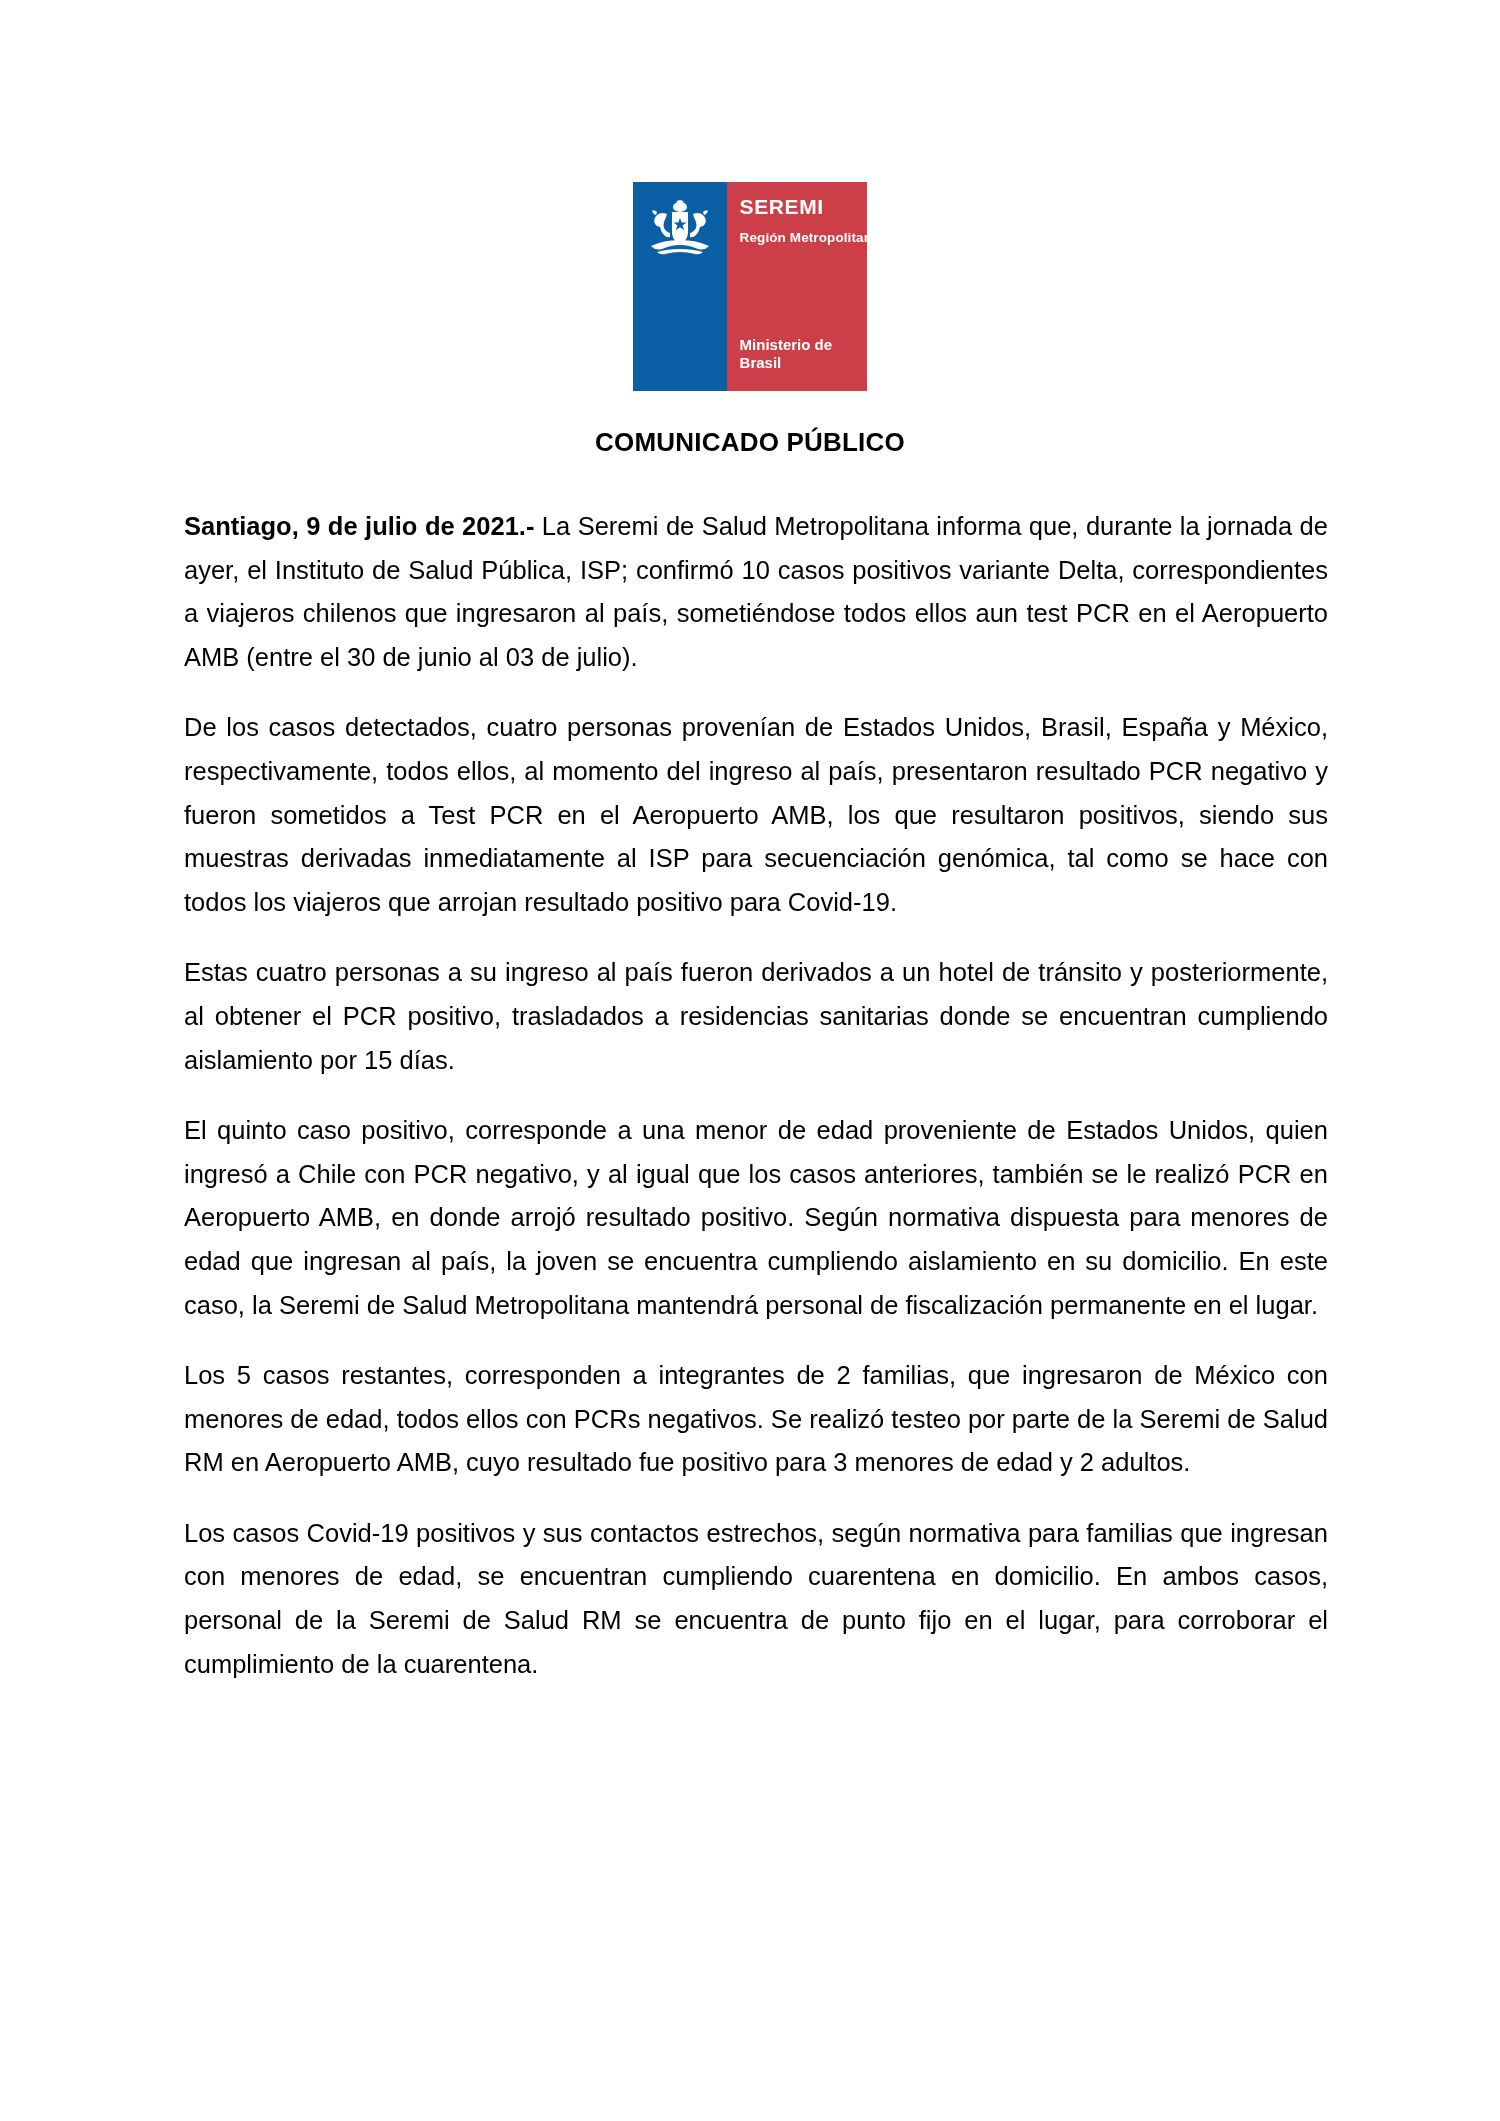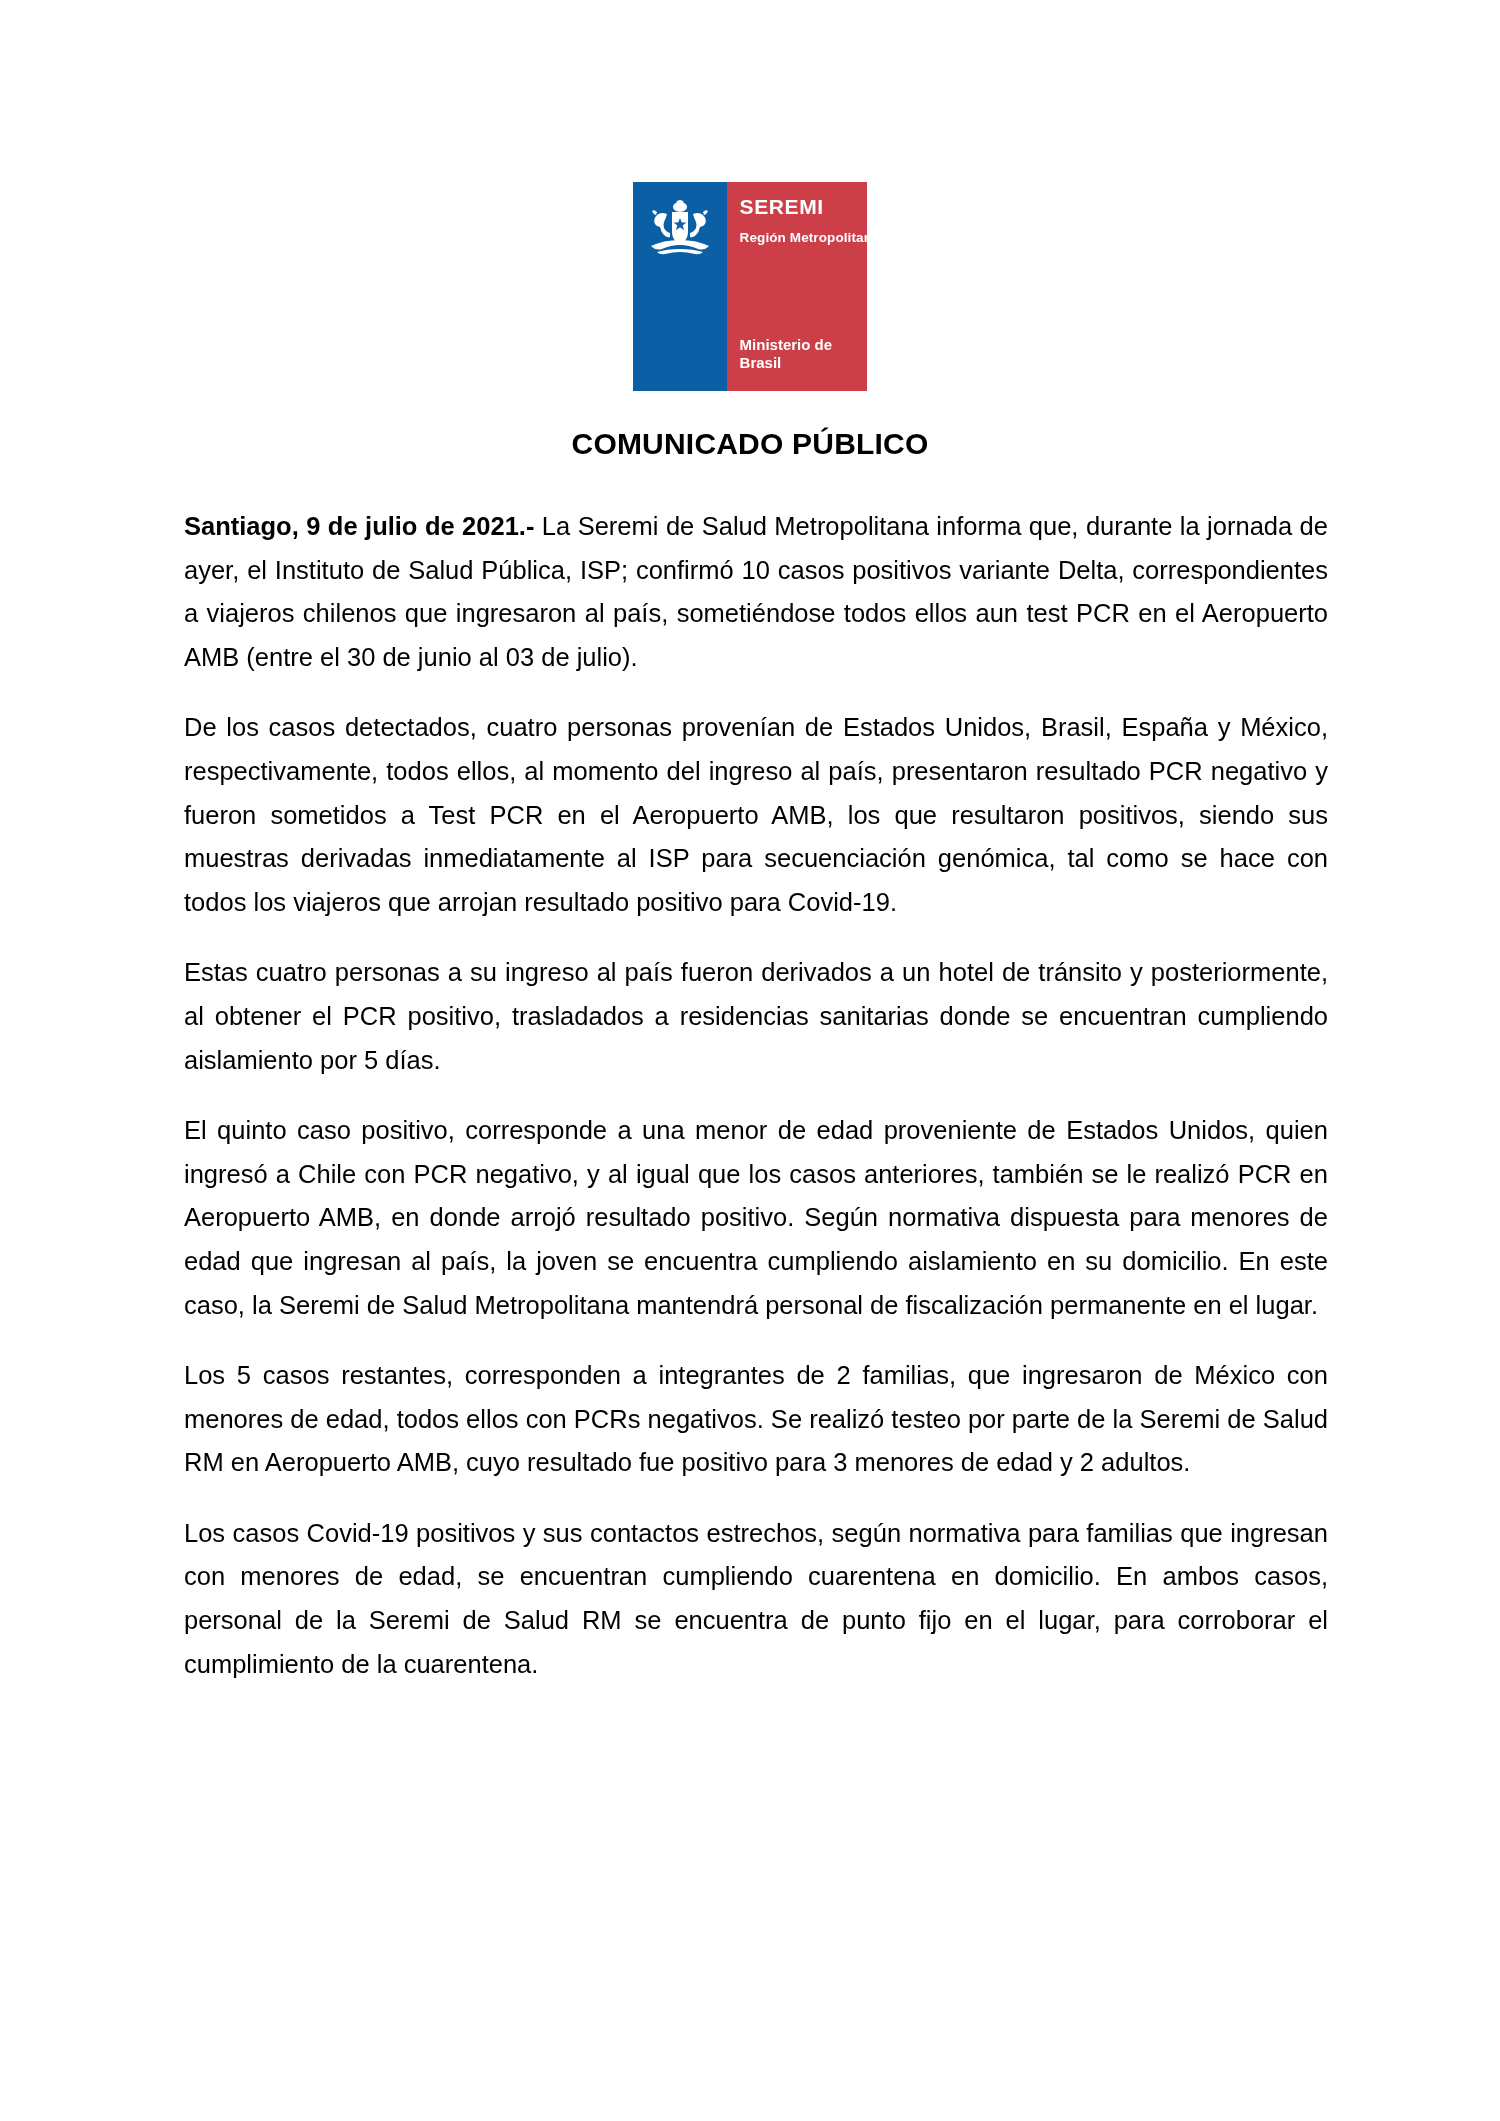--- a/index.html
+++ b/index.html
@@ -95,21 +95,21 @@
   }
   .logo-ministry span { display: block; }
 
   
   .doc-title {
     position: absolute;
     left: 0;
     top: 427px;
     width: 1500px;
     text-align: center;
-    font-size: 30px;
+    font-size: 26px;
     font-weight: 700;
     letter-spacing: 0.2px;
   }
 
   
   .body-copy {
     position: absolute;
     left: 184px;
     top: 505px;
     width: 1144px;
@@ -170,19 +170,19 @@
       </div>
 
     </div>
   </div>
 
   <div class="doc-title">COMUNICADO PÚBLICO</div>
 
   <div class="body-copy">
     <p class="para"><b>Santiago, 9 de julio de 2021.-</b> La Seremi de Salud Metropolitana informa que, durante la jornada de ayer, el Instituto de Salud Pública, ISP; confirmó 10 casos positivos variante Delta, correspondientes a viajeros chilenos que ingresaron al país, sometiéndose todos ellos aun test PCR en el Aeropuerto AMB (entre el 30 de junio al 03 de julio).</p>
     <p class="para">De los casos detectados, cuatro personas provenían de Estados Unidos, Brasil, España y México, respectivamente, todos ellos, al momento del ingreso al país, presentaron resultado PCR negativo y fueron sometidos a Test PCR en el Aeropuerto AMB, los que resultaron positivos, siendo sus muestras derivadas inmediatamente al ISP para secuenciación genómica, tal como se hace con todos los viajeros que arrojan resultado positivo para Covid-19.</p>
-    <p class="para">Estas cuatro personas a su ingreso al país fueron derivados a un hotel de tránsito y posteriormente, al obtener el PCR positivo, trasladados a residencias sanitarias donde se encuentran cumpliendo aislamiento por 5 días.</p>
+    <p class="para">Estas cuatro personas a su ingreso al país fueron derivados a un hotel de tránsito y posteriormente, al obtener el PCR positivo, trasladados a residencias sanitarias donde se encuentran cumpliendo aislamiento por 15 días.</p>
     <p class="para">El quinto caso positivo, corresponde a una menor de edad proveniente de Estados Unidos, quien ingresó a Chile con PCR negativo, y al igual que los casos anteriores, también se le realizó PCR en Aeropuerto AMB, en donde arrojó resultado positivo. Según normativa dispuesta para menores de edad que ingresan al país, la joven se encuentra cumpliendo aislamiento en su domicilio. En este caso, la Seremi de Salud Metropolitana mantendrá personal de fiscalización permanente en el lugar.</p>
     <p class="para">Los 5 casos restantes, corresponden a integrantes de 2 familias, que ingresaron de México con menores de edad, todos ellos con PCRs negativos. Se realizó testeo por parte de la Seremi de Salud RM en Aeropuerto AMB, cuyo resultado fue positivo para 3 menores de edad y 2 adultos.</p>
     <p class="para">Los casos Covid-19 positivos y sus contactos estrechos, según normativa para familias que ingresan con menores de edad, se encuentran cumpliendo cuarentena en domicilio. En ambos casos, personal de la Seremi de Salud RM se encuentra de punto fijo en el lugar, para corroborar el cumplimiento de la cuarentena.</p>
   </div>
 
 </div>
 
 </body></html>

